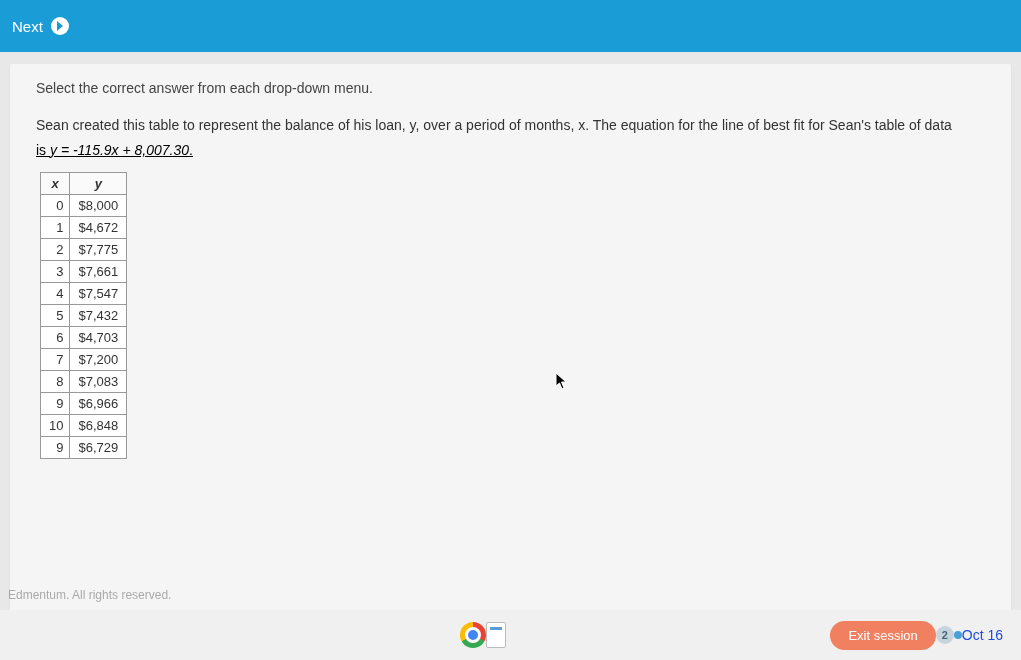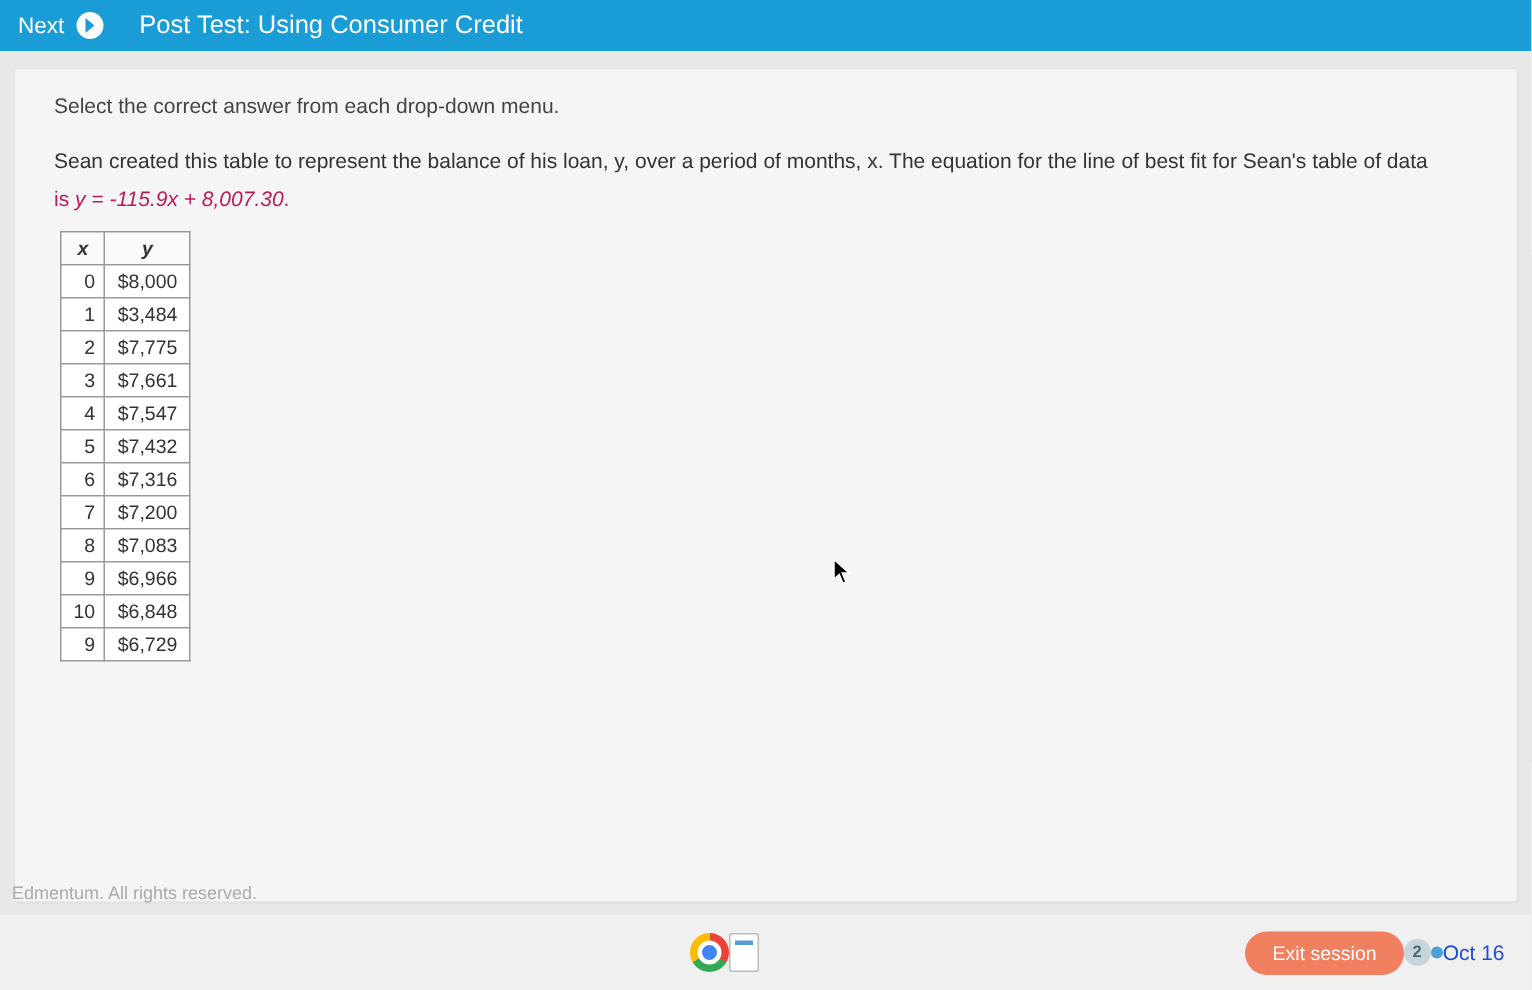--- a/index.html
+++ b/index.html
@@ -7,21 +7,21 @@
     font-family: Arial, Helvetica, sans-serif;
     background: #e8e8e8;
     width: 1021px;
     height: 660px;
     overflow: hidden;
     position: relative;
   }
   .topbar {
     background: #1a9cd6;
     color: #fff;
-    height: 34px;
+    height: 52px;
     display: flex;
     align-items: center;
     padding: 0 12px;
     gap: 24px;
   }
   .next-group {
     display: flex;
     align-items: center;
     gap: 8px;
     font-size: 15px;
@@ -56,22 +56,23 @@
   }
   .problem-text {
     font-size: 14px;
     color: #333;
     line-height: 1.7;
     margin-bottom: 4px;
   }
   .italic { font-style: italic; }
   .eqn {
     font-size: 14px;
-    color: #be185d;
+    color: #000000;
     margin-bottom: 14px;
+    text-decoration: underline;
   }
   table.data {
     border-collapse: collapse;
     margin-left: 4px;
     background: #fff;
   }
   table.data th, table.data td {
     border: 1px solid #999;
     padding: 3px 8px;
     font-size: 13px;
@@ -166,21 +167,20 @@
 
 <div class="topbar">
   <div class="next-group">
     <span>Next</span>
     <span class="arrow-circle">
       <svg viewBox="0 0 10 10">
           <path d="M2 0 L8 5 L2 10 Z"></path>
         </svg>
     </span>
   </div>
-  <div class="page-title">Post Test: Using Consumer Credit</div>
 </div>
 
 <div class="content-wrap">
   <p class="instruction">Select the correct answer from each drop-down menu.</p>
 
   <p class="problem-text">Sean created this table to represent the balance of his loan, y, over a period of months, x. The equation for the line of best fit for Sean's table of data</p>
   <p class="eqn">
     <span>is </span><span class="italic">y = -115.9x + 8,007.30</span>.
   </p>
 
@@ -191,41 +191,41 @@
         <th>y</th>
       </tr>
     </thead>
     <tbody id="tbody">
         <tr>
           <td class="xcol">0</td>
           <td>$8,000</td>
         </tr>
         <tr>
           <td class="xcol">1</td>
-          <td>$3,484</td>
+          <td>$4,672</td>
         </tr>
         <tr>
           <td class="xcol">2</td>
           <td>$7,775</td>
         </tr>
         <tr>
           <td class="xcol">3</td>
           <td>$7,661</td>
         </tr>
         <tr>
           <td class="xcol">4</td>
           <td>$7,547</td>
         </tr>
         <tr>
           <td class="xcol">5</td>
           <td>$7,432</td>
         </tr>
         <tr>
           <td class="xcol">6</td>
-          <td>$7,316</td>
+          <td>$4,703</td>
         </tr>
         <tr>
           <td class="xcol">7</td>
           <td>$7,200</td>
         </tr>
         <tr>
           <td class="xcol">8</td>
           <td>$7,083</td>
         </tr>
         <tr>

